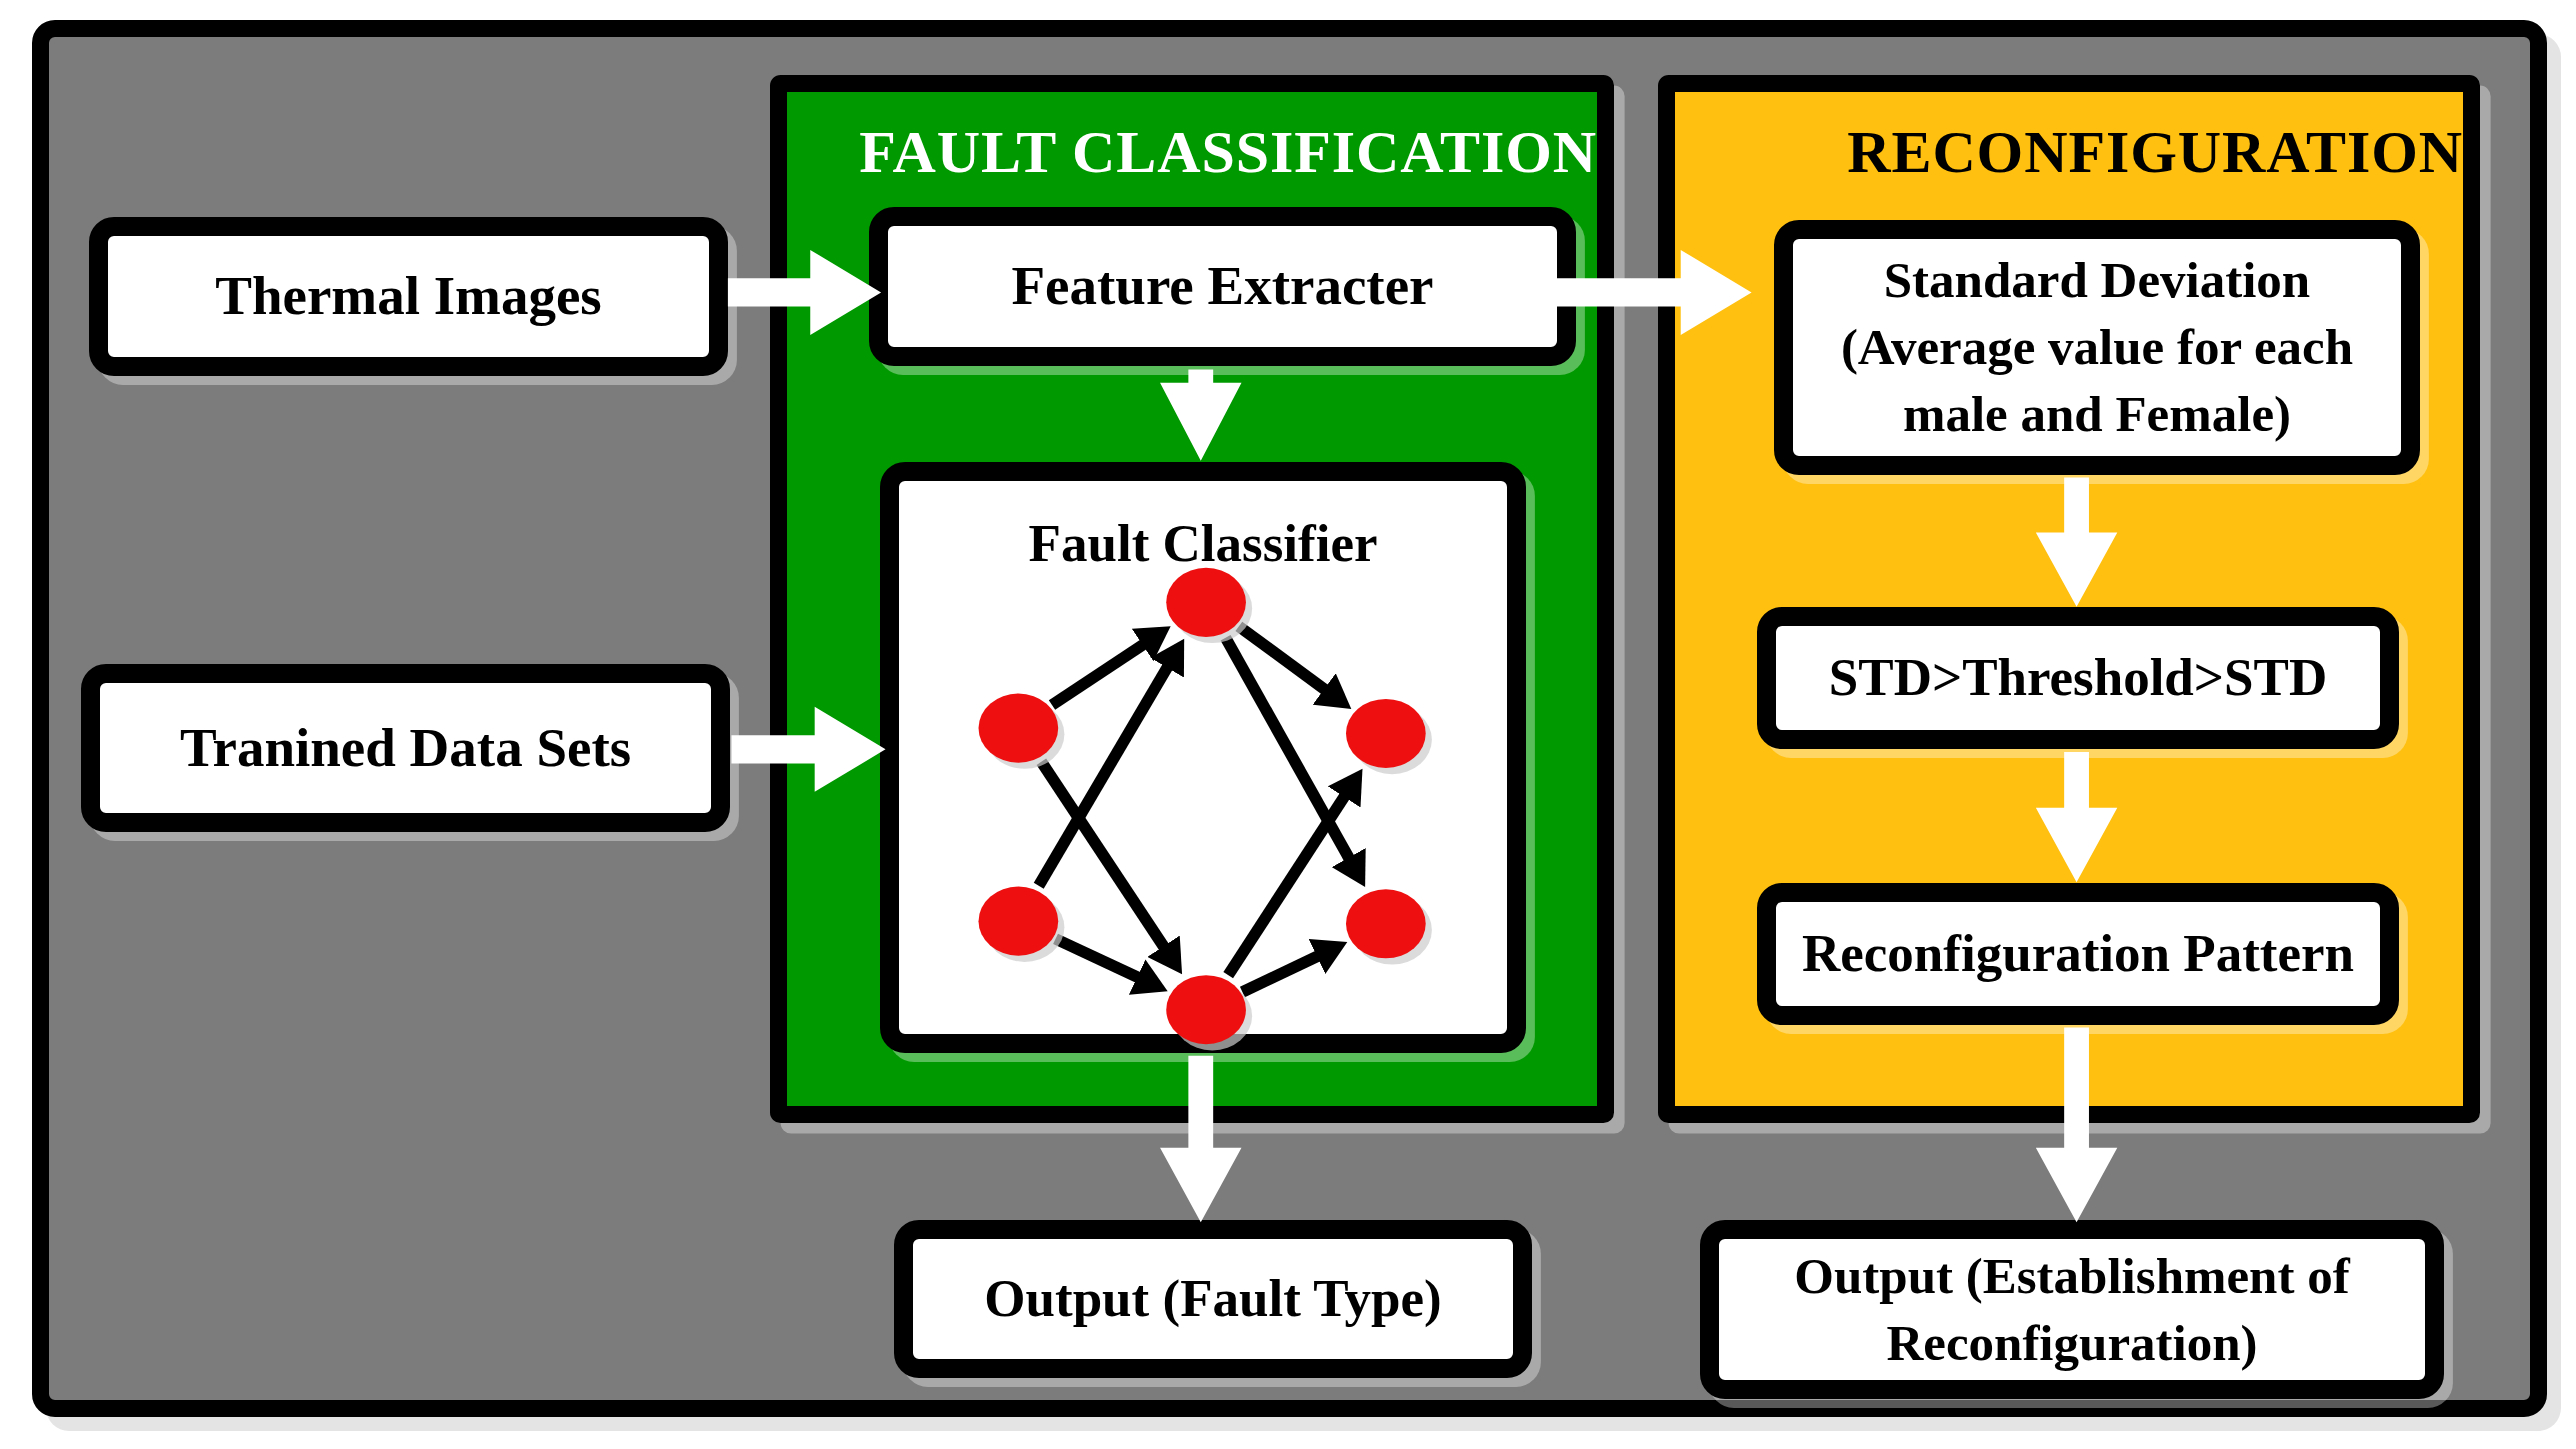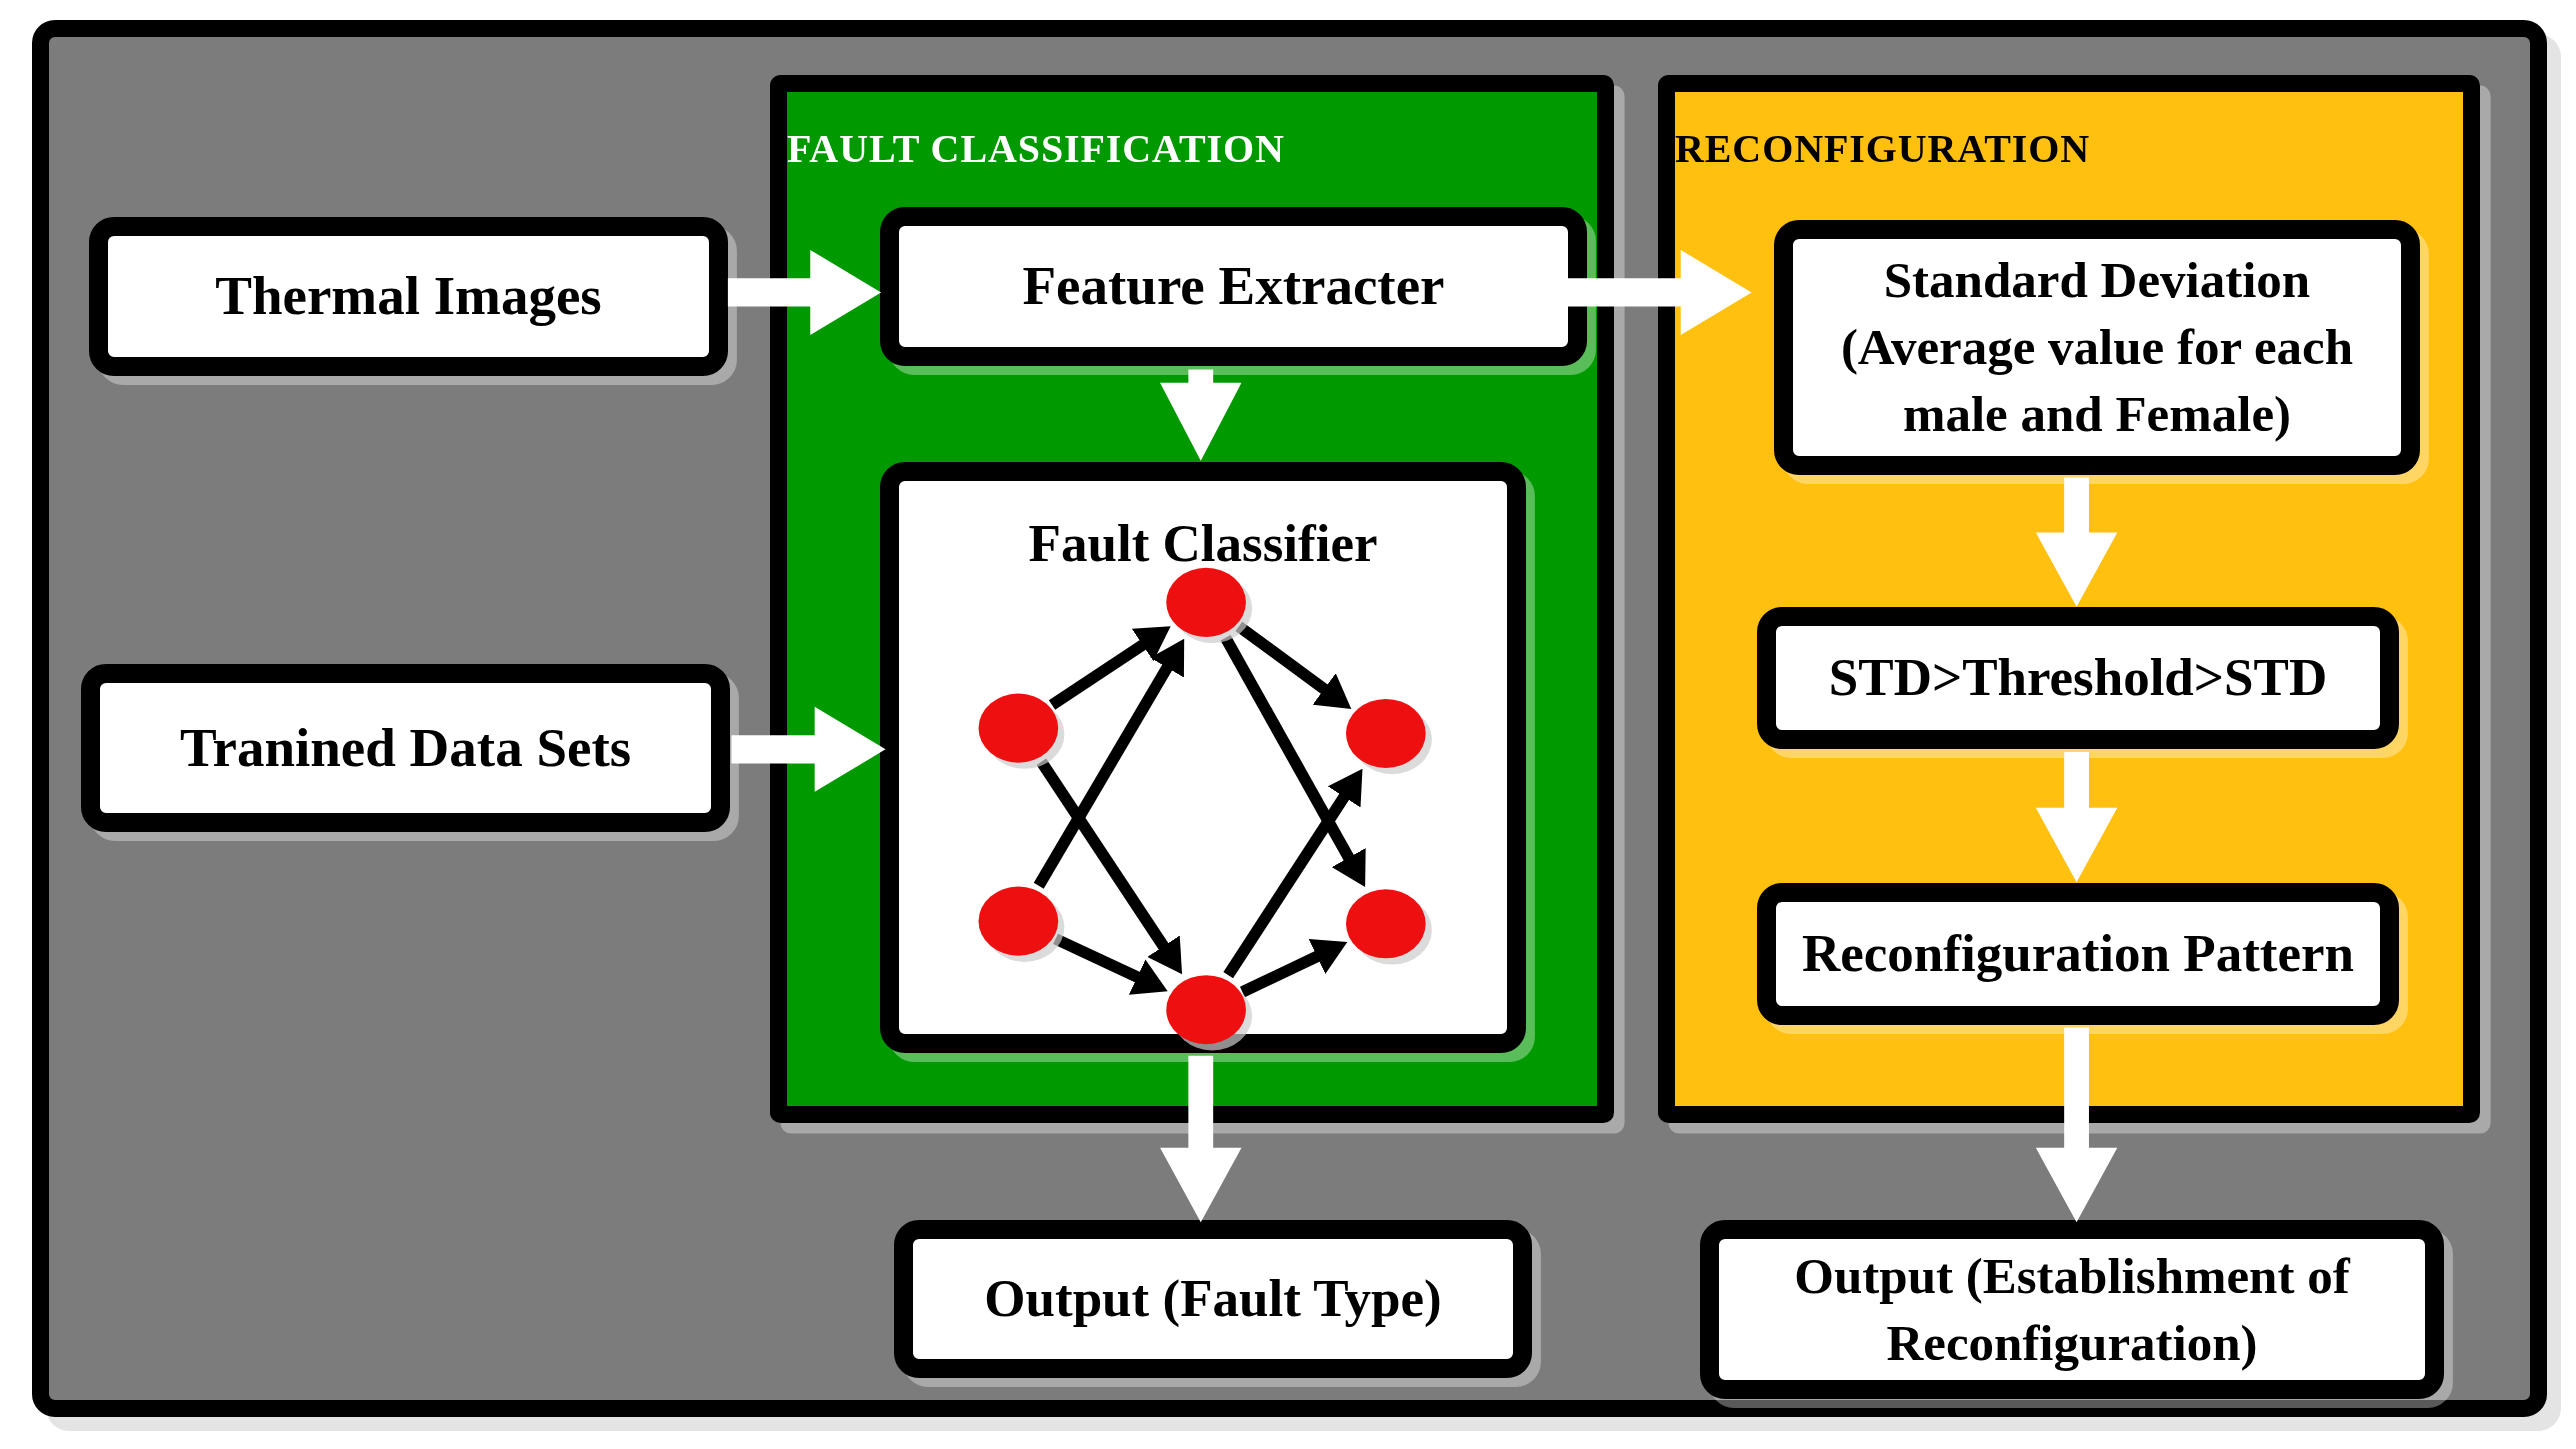--- a/index.html
+++ b/index.html
@@ -26,40 +26,40 @@
   }
   .panel{
     position:absolute;
     border:17.7px solid var(--border-black);
     border-radius:10.6px;
     box-shadow:10.6px 10.6px 0 rgba(255,255,255,0.35);
   }
   .panel.green{left:770px;top:75px;width:844px;height:1048px;background:var(--green);}
   .panel.orange{left:1658px;top:75px;width:822px;height:1048px;background:var(--orange);}
   .panel-title{
-    position:absolute;top:35px;left:0;width:100%;
-    text-align:left;font-size:40px;line-height:1.1;letter-spacing:0.9px;
+    position:absolute;top:27px;left:0;width:100%;
+    text-align:right;font-size:60px;line-height:1.1;letter-spacing:0.9px;
   }
   .panel.green .panel-title{color:#ffffff;}
   .panel.orange .panel-title{color:#000000;}
   .bbox{
     position:absolute;
     background:var(--box-white);
     border:19.5px solid var(--border-black);
     border-radius:25px;
     box-shadow:8.9px 8.9px 0 rgba(255,255,255,0.35);
     display:flex;align-items:center;justify-content:center;
     text-align:center;font-size:53px;line-height:1.28;
     white-space:pre-line;
   }
   
   .bbox.thermal{left:89px;top:217px;width:639px;height:159px;font-size:55px;}
   .bbox.trained{left:81px;top:664px;width:649px;height:168px;font-size:55px;text-align:right;}
   
-  .bbox.feature{left:93px;top:115px;width:707px;height:159px;font-size:55px;}
+  .bbox.feature{left:82px;top:115px;width:707px;height:159px;font-size:55px;}
   .bbox.classifier{left:93px;top:370px;width:646px;height:591px;align-items:flex-start;}
   .classifier-title{position:absolute;top:14px;left:0;width:100%;text-align:center;font-size:53px;margin-top:15px;}
   
   .bbox.std{left:78px;top:128px;width:646px;height:255px;font-size:51px;line-height:1.32;margin-left:21px;}
   .bbox.threshold{left:82px;top:515px;width:642px;height:142px;}
   .bbox.pattern{left:82px;top:791px;width:642px;height:142px;}
   
   .bbox.output1{left:894px;top:1220px;width:638px;height:158px;}
   .bbox.output2{left:1700px;top:1220px;width:744px;height:179px;font-size:51px;line-height:1.3;}
   svg.overlay{position:absolute;inset:0;width:100%;height:100%;pointer-events:none;}

